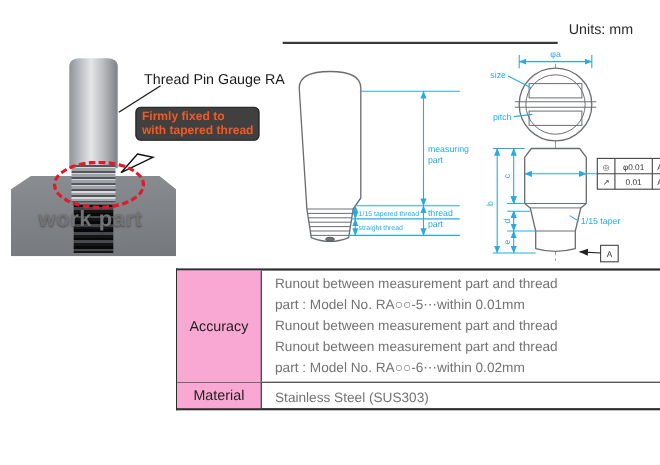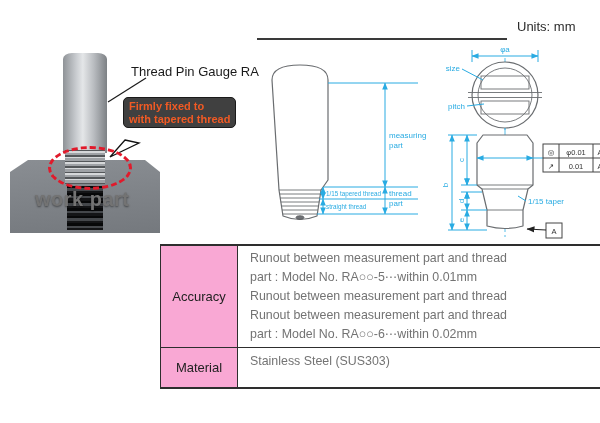--- a/index.html
+++ b/index.html
@@ -46,21 +46,21 @@
   .cline{stroke:#29abe2;stroke-width:.8;fill:none;stroke-dasharray:8 3 2 3;}
 
   
   .spec{position:absolute;left:160px;top:244px;width:440px;
         border-top:2px solid #2e2e2e;border-bottom:2px solid #2e2e2e;border-left:1.5px solid #2e2e2e;}
   .srow{display:flex;}
   .srow.acc{border-bottom:1.5px solid #2e2e2e;}
   .slabel{width:76px;background:#f9a8d4;display:flex;align-items:center;justify-content:center;
         font-size:13px;color:#222;border-right:1.5px solid #2e2e2e;flex-shrink:0;}
   .scontent{flex:1;padding:3px 0 3px 12px;font-size:12.4px;line-height:19px;color:#737373;}
-  .scontent.mat{padding-top:4px;padding-bottom:16px;}
+  .scontent.mat{padding-top:4px;padding-bottom:0;}
 </style>
 </head>
 <body>
 
 <div class="page">
 
   <div class="photo">
     <div class="block"></div>
     <div class="pin"></div>
     <div class="threads-upper"></div>

